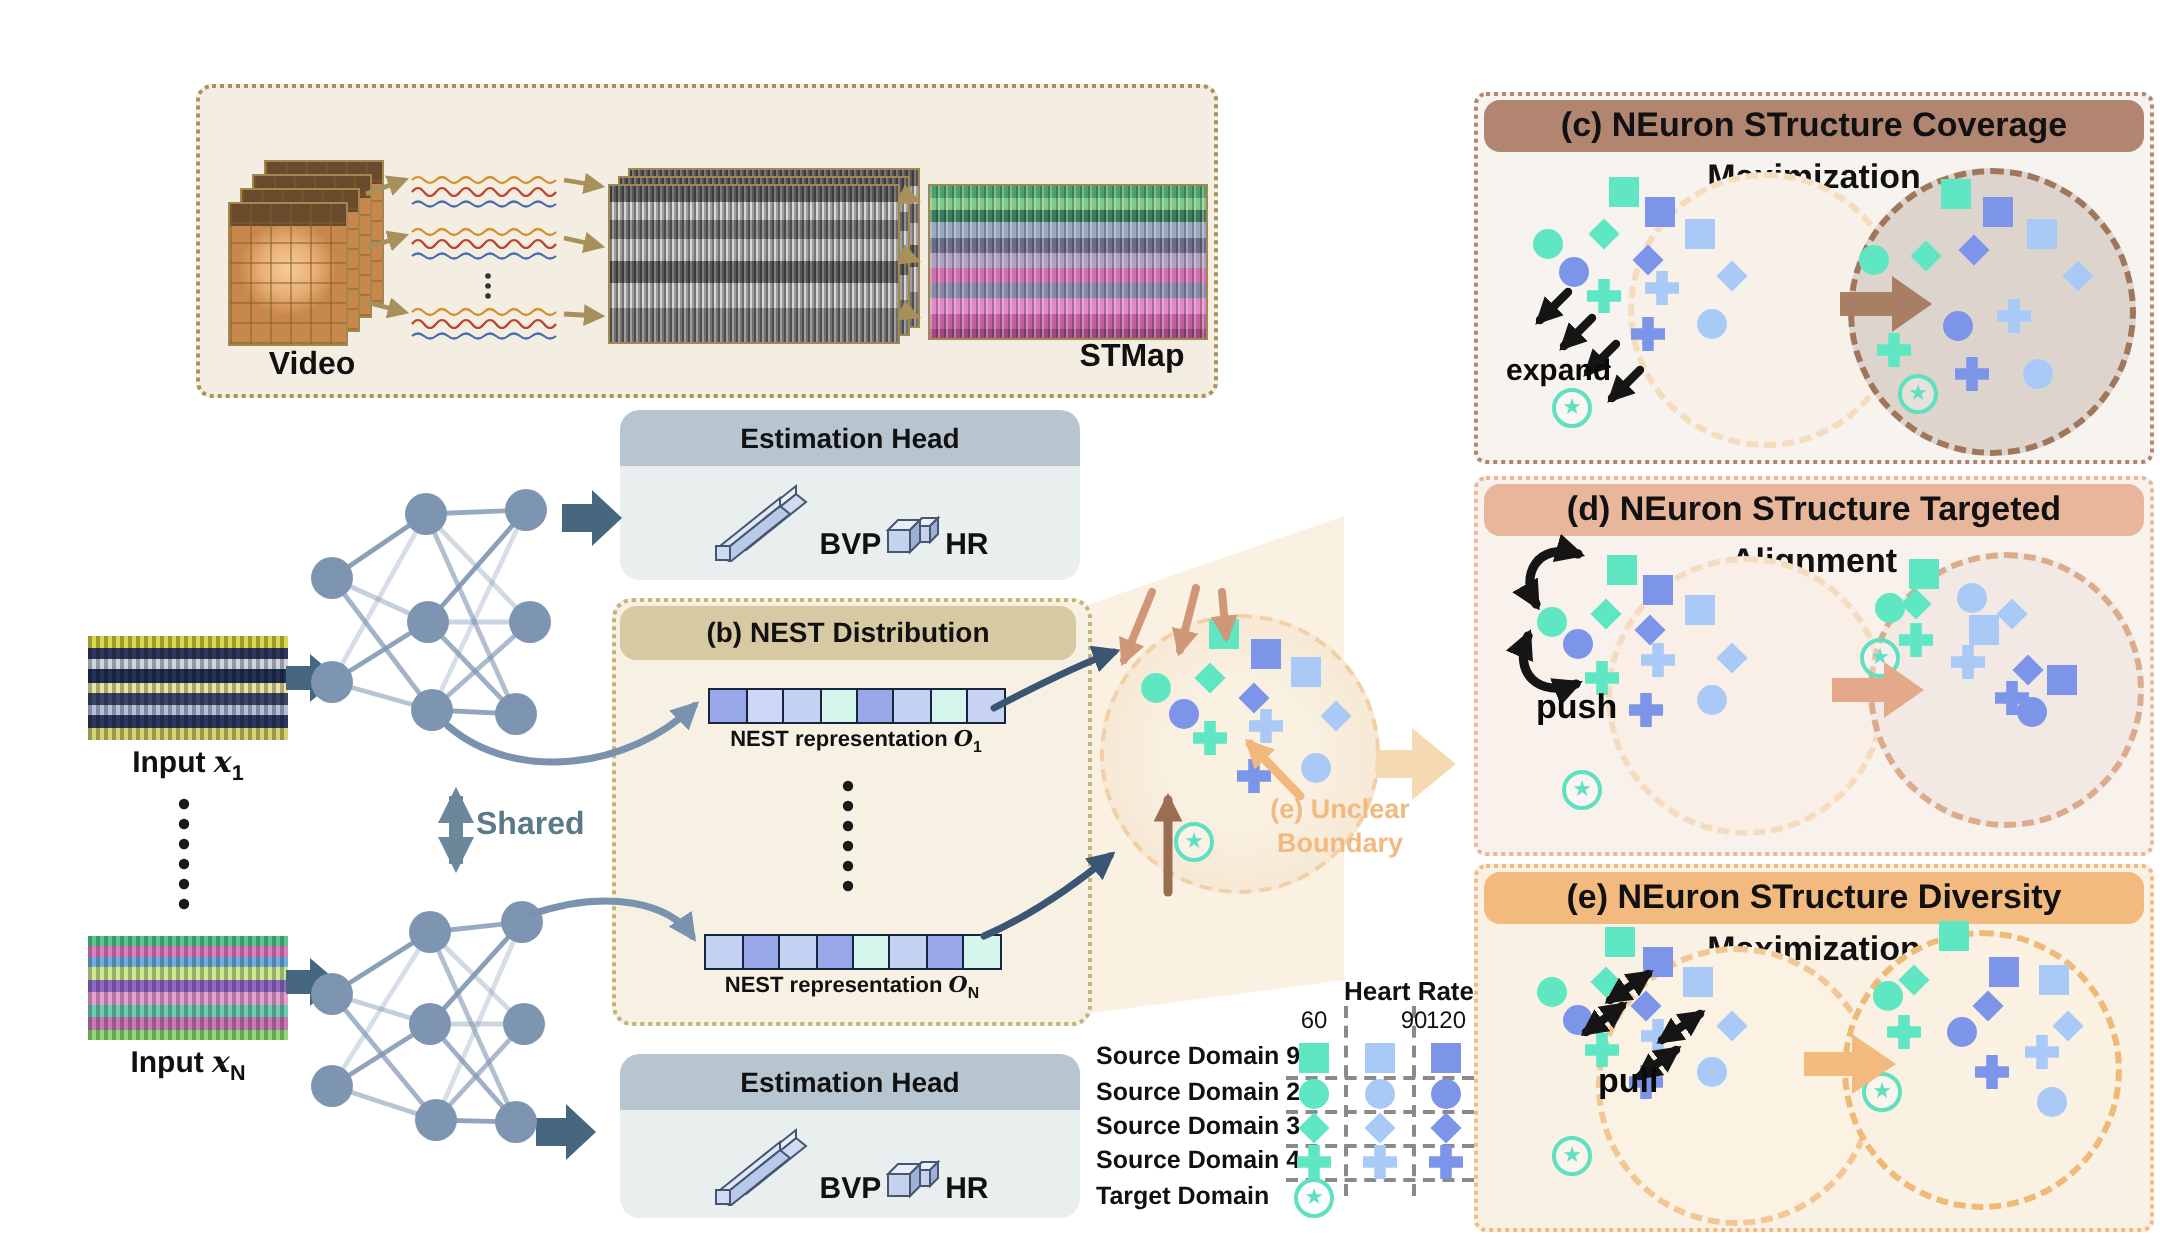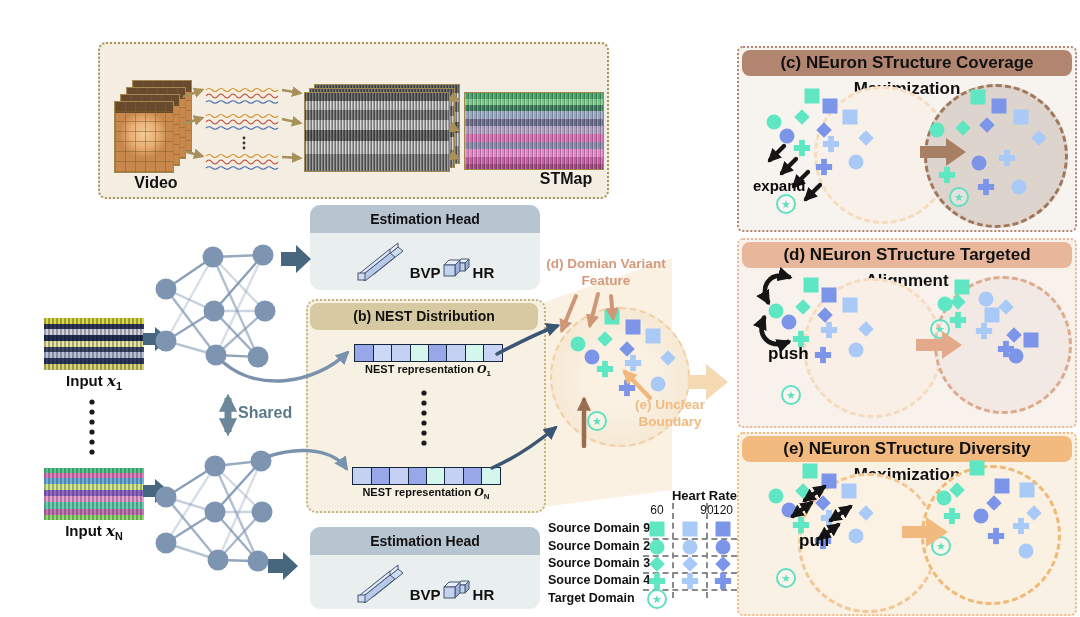--- a/index.html
+++ b/index.html
@@ -246,24 +246,20 @@
         <div class="nest-cell" style="background: rgb(212, 246, 236);"></div>
         <div class="nest-cell" style="background: rgb(196, 209, 243);"></div>
         <div class="nest-cell" style="background: rgb(152, 167, 232);"></div>
         <div class="nest-cell" style="background: rgb(212, 246, 236);"></div>
       </div>
     <div class="nest-lbl" style="left:38px;top:185px;"><span>NEST representation </span><i class="math">O</i><sub>N</sub></div>
   </div>
 
   <div class="circle mid-circle"></div>
 
-  <div class="annot an-dv">
-    <div>(d) Domian Variant</div>
-    <div>Feature</div>
-  </div>
   <div class="annot an-ub">
     <div>(e) Unclear</div>
     <div>Boundary</div>
   </div>
 
   <div class="rpanel pc">
     <div class="rp-header hc">(c) NEuron STructure Coverage Maximization</div>
   </div>
   <div class="rpanel pd">
     <div class="rp-header hd">(d) NEuron STructure Targeted Alignment</div>

